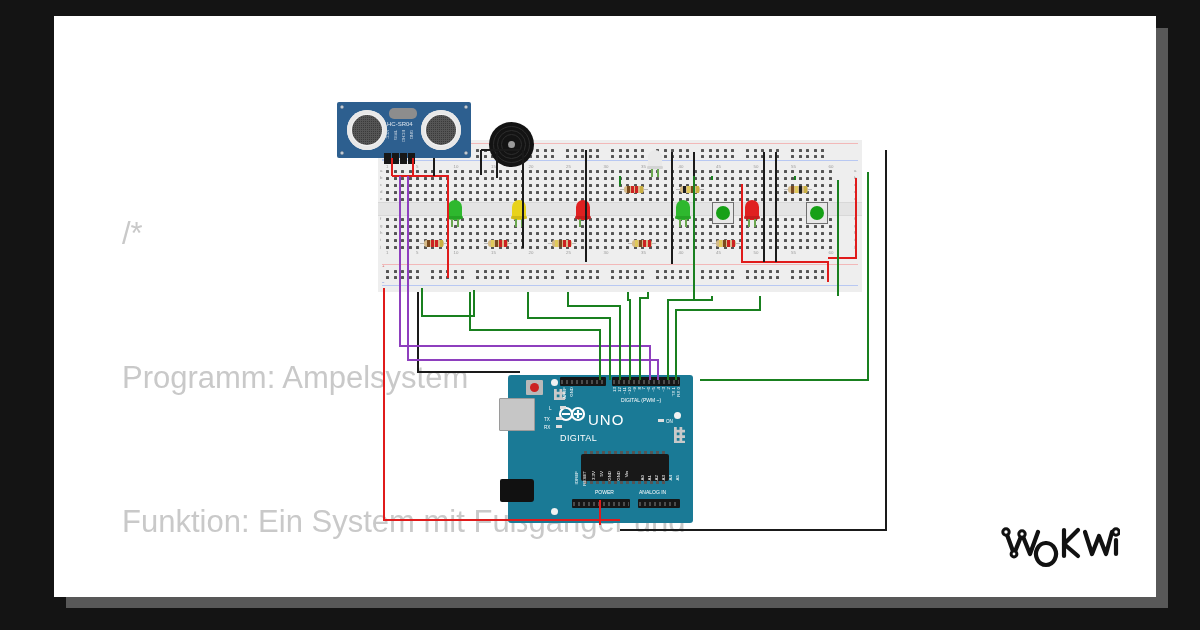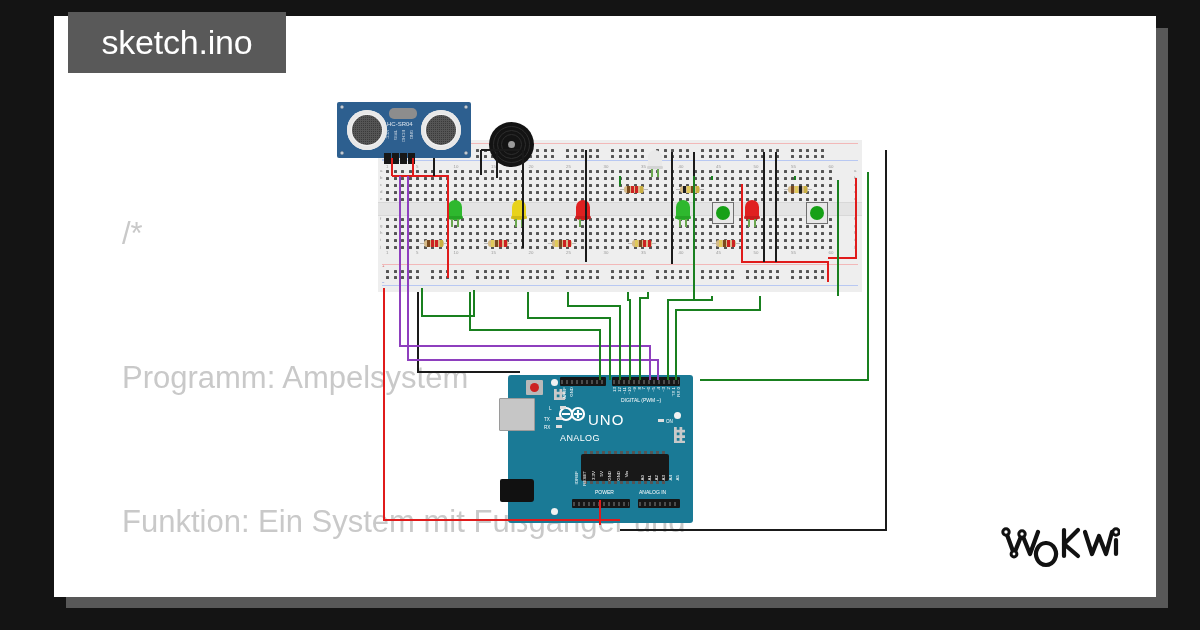--- a/index.html
+++ b/index.html
@@ -287,23 +287,20 @@
           <circle cx="6" cy="12" r="3.2"></circle>
           <circle cx="22" cy="14" r="3.2"></circle>
           <circle cx="14" cy="34" r="2.9"></circle>
           <circle cx="116" cy="12" r="3.2"></circle>
         </g>
       </svg>
     </div>
 
   </div>
 
-  <div class="tab">
-    <span class="tab-label">sketch.ino</span>
-  </div>
 
   <svg id="diagram">
     <g fill="none" stroke-width="2">
 
       <g stroke="#e01b1b">
         <path d="M392 176 L392 158 M392 176 L448 176 L448 278"></path>
         <path d="M384 288 L384 330 L384 520 L620 520"></path>
         <path d="M413 176 L413 158"></path>
         <path d="M600 500 L600 525"></path>
         <path d="M742 184 L742 262 L828 262 L828 282"></path>
@@ -1377,21 +1374,21 @@
     <div class="uno-inf">
       <svg width="28" height="16" viewBox="0 0 28 16">
           <g fill="none" stroke="#fff" stroke-width="2.2">
             <circle cx="8" cy="8" r="6"></circle>
             <circle cx="20" cy="8" r="6"></circle>
             <path d="M4 8 L12 8 M16 8 L24 8 M20 4 L20 12"></path>
           </g>
         </svg>
     </div>
     <div class="uno-logo-txt">UNO</div>
-    <div class="uno-arduino">ANALOG</div>
+    <div class="uno-arduino">DIGITAL</div>
 
     <div class="uno-txt" style="left:113px; top:22px; font-size:5px;">DIGITAL (PWM ~)</div>
     <div class="uno-txt" style="left:87px; top:114px; font-size:5px;">POWER</div>
     <div class="uno-txt" style="left:131px; top:114px; font-size:5px;">ANALOG IN</div>
 
     <div class="uno-sm-txt" style="left:41px; top:31px;">L</div>
     <div class="uno-sm-txt" style="left:36px; top:42px;">TX</div>
     <div class="uno-sm-txt" style="left:36px; top:50px;">RX</div>
     <div class="uno-sm-txt" style="left:158px; top:44px;">ON</div>
     <div class="uno-led-sm" style="left:52px; top:31px;"></div>

